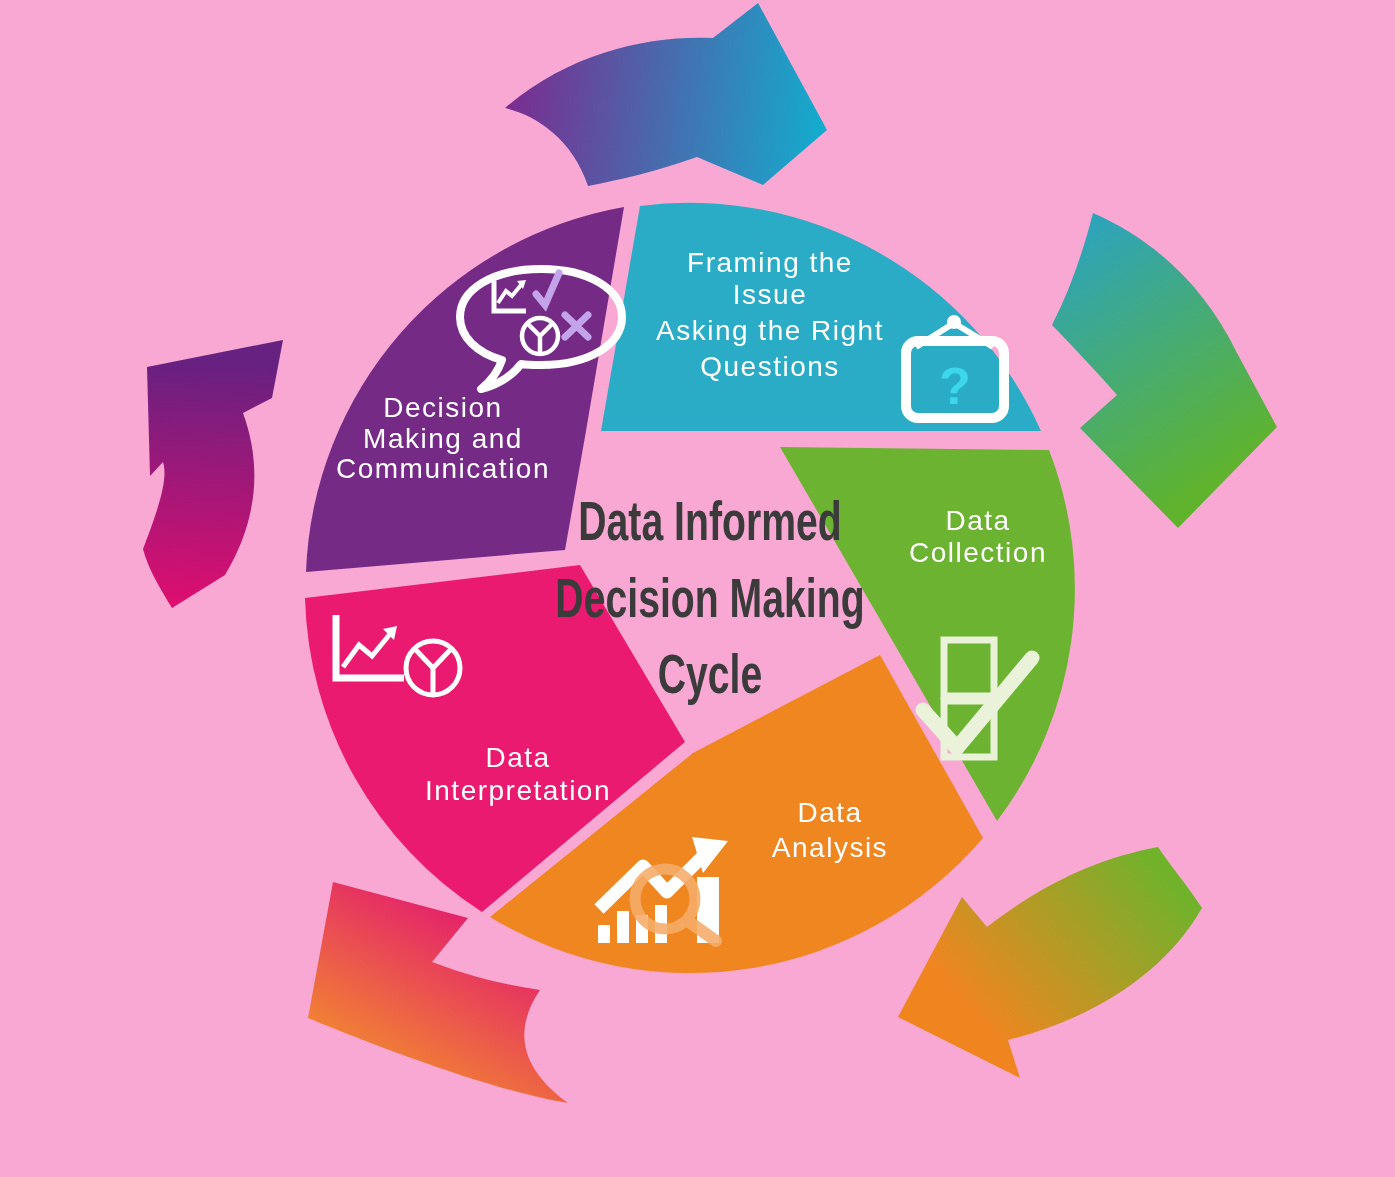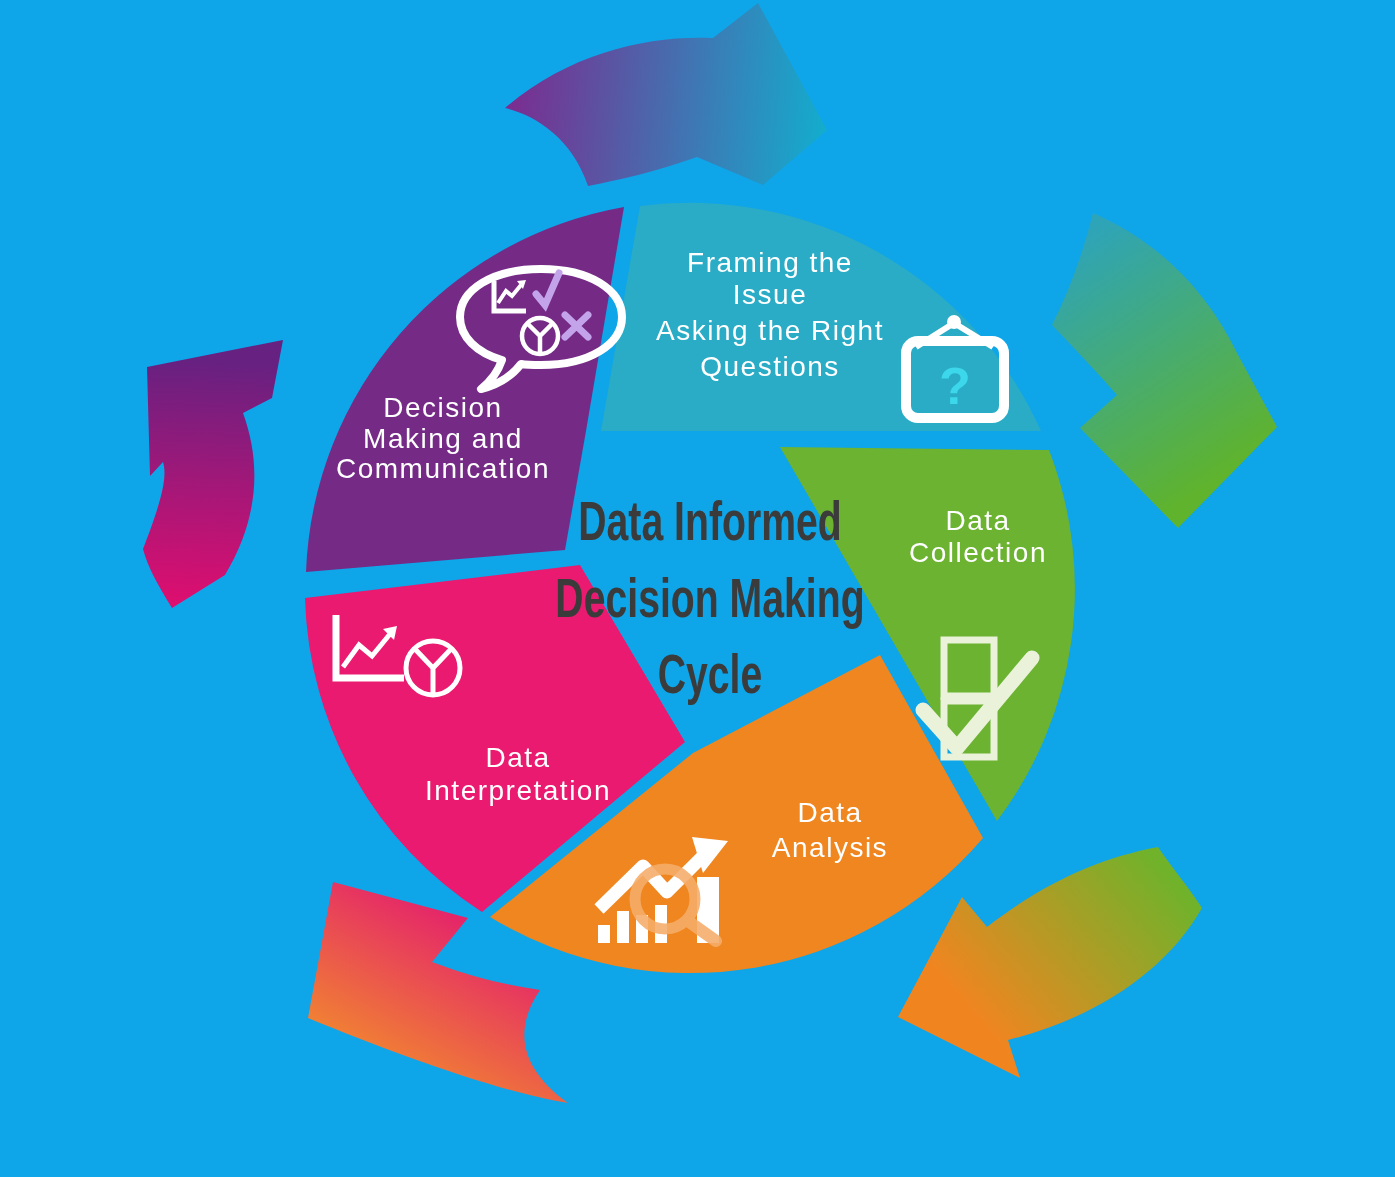--- a/index.html
+++ b/index.html
@@ -1,16 +1,16 @@
 <!DOCTYPE html>
 <html><head>
 <meta charset="utf-8">
 <style>
   html,body{margin:0;padding:0;background:#ffffff;}
-  .stage{position:relative;width:1395px;height:1177px;background:#0ea5e9;overflow:hidden;}
+  .stage{position:relative;width:1395px;height:1177px;background:#f9a8d4;overflow:hidden;}
   svg text{font-family:"Liberation Sans","DejaVu Sans",sans-serif;}
   .seg-label{fill:#ffffff;font-size:28px;letter-spacing:1.5px;}
   .title-line{font-weight:700;font-size:56px;letter-spacing:0px;}
 </style>
 </head>
 <body>
 
 <div class="stage">
 <svg width="1395" height="1177" viewBox="0 0 1395 1177" xmlns="http://www.w3.org/2000/svg">
   <defs>

